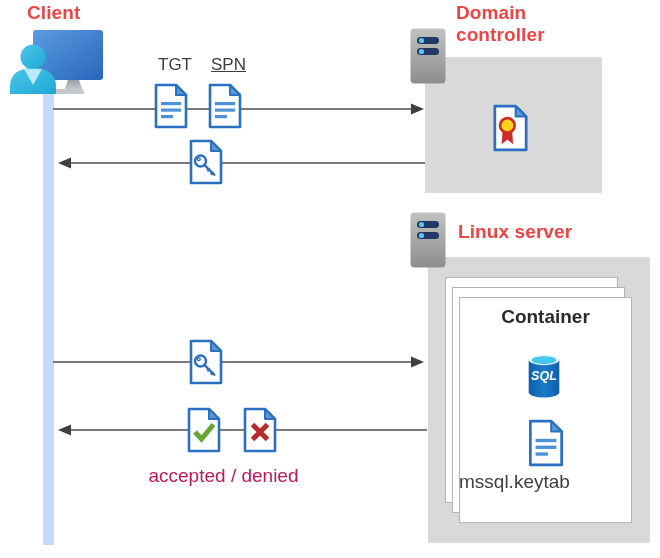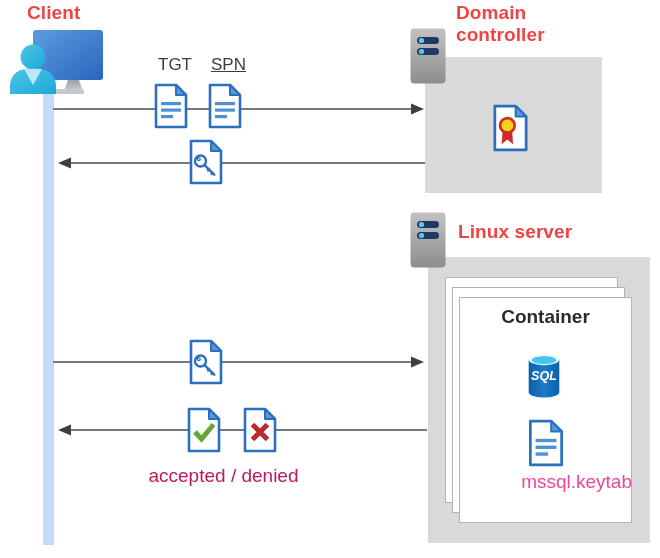--- a/index.html
+++ b/index.html
@@ -18,21 +18,21 @@
   .page{
     position:absolute;width:173px;height:226px;background:#ffffff;
     border:1px solid #b3b3b3;box-sizing:border-box;
   }
   .bold-label{
     position:absolute;font-weight:bold;font-size:19px;line-height:22px;color:#ef4444;
     letter-spacing:0.1px;
   }
   .plain-label{position:absolute;font-size:17px;color:#3d3d3d;text-align:right;}
   .result-label{position:absolute;font-size:19px;color:#be185d;text-align:center;}
-  .keytab-label{position:absolute;font-size:19px;color:#ec4899;text-align:right;}
+  .keytab-label{position:absolute;font-size:19px;color:#404040;text-align:left;}
   .container-label{
     position:absolute;left:459px;top:306px;width:173px;text-align:center;
     font-weight:bold;font-size:19px;color:#2b2b2b;
   }
   svg{display:block;}
 </style>
 </head>
 <body>
 
 <div class="canvas">

